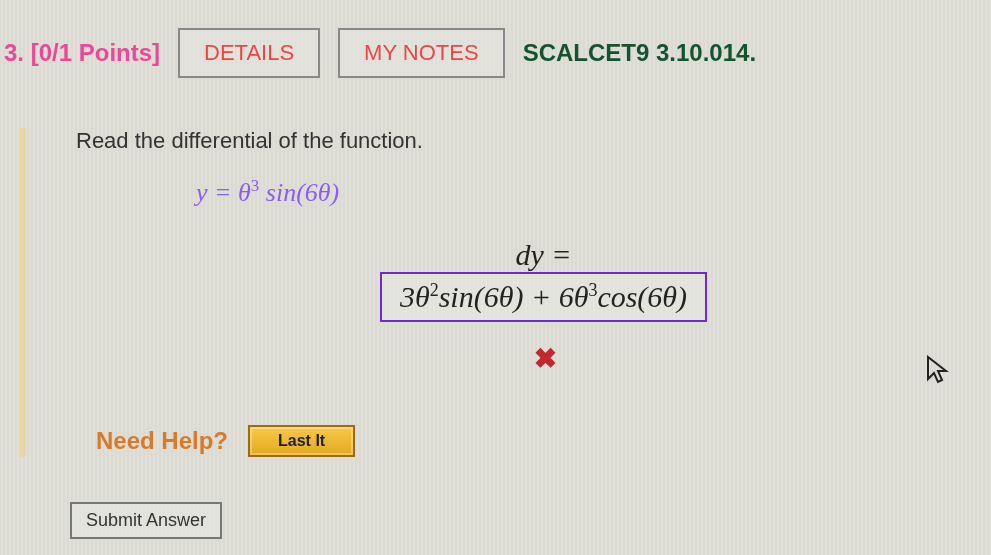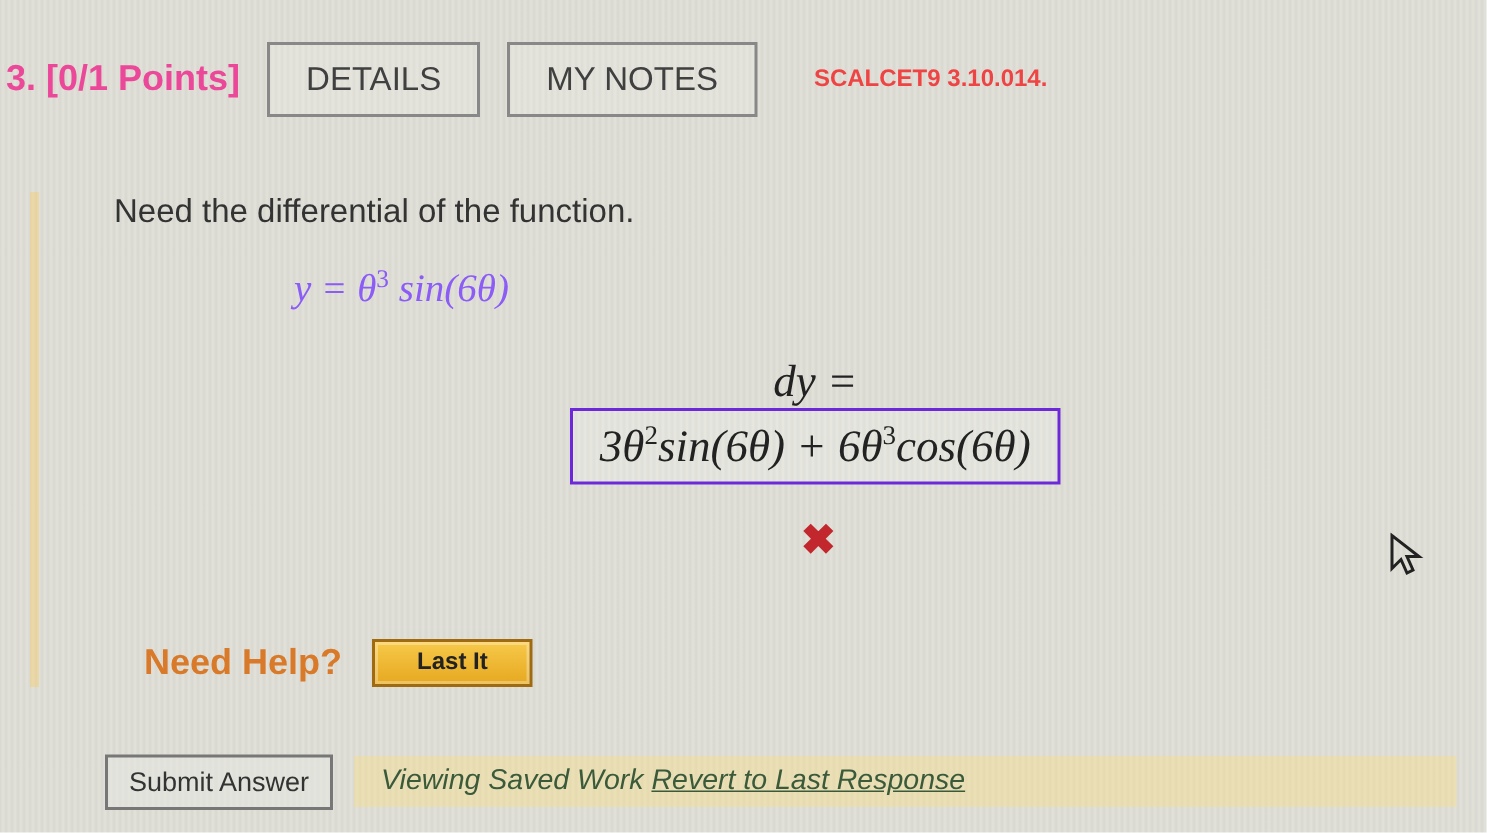--- a/index.html
+++ b/index.html
@@ -21,28 +21,27 @@
   .qnum {
     font-size: 24px;
     font-weight: bold;
     color: #ec4899;
   }
   .hbtn {
     border: 2px solid #888;
     background: rgba(255,255,255,0.15);
     padding: 10px 24px;
     font-size: 22px;
-    color: #404040;
+    color: #ef4444;
     cursor: pointer;
   }
   .refcode {
-    font-size: 16px;
+    font-size: 24px;
     font-weight: bold;
-    color: #ef4444;
-    margin-left: 20px;
+    color: #14532d;
   }
   .body-area {
     margin-left: 20px;
     margin-top: 40px;
     padding-left: 50px;
     border-left: 6px solid rgba(255,200,80,0.35);
   }
   .prompt {
     font-size: 22px;
     color: #333;
@@ -147,40 +146,36 @@
   <span class="qnum">
     <span>3.</span>
     <span>[0/1 Points]</span>
   </span>
   <button class="hbtn">DETAILS</button>
   <button class="hbtn">MY NOTES</button>
   <span class="refcode">SCALCET9 3.10.014.</span>
 </div>
 
 <div class="body-area">
-  <div class="prompt">Need the differential of the function.</div>
+  <div class="prompt">Read the differential of the function.</div>
   <div class="formula">y = θ<sup>3</sup> sin(6θ)</div>
 
   <div class="answer-row">
     <span>dy =</span>
     <span class="answer-box">3θ<sup>2</sup>sin(6θ) + 6θ<sup>3</sup>cos(6θ)</span>
     <span class="wrong-x">✖</span>
   </div>
 
   <div class="help-row">
     <span class="need-help">Need Help?</span>
     <button class="readit">Last It</button>
   </div>
 </div>
 
 <div class="footer-row">
   <button class="submit">Submit Answer</button>
-  <div class="saved-work">
-    <span>Viewing Saved Work </span>
-    <span class="revert">Revert to Last Response</span>
-  </div>
 </div>
 
 <div class="cursor-icon">
   <svg width="26" height="30" viewBox="0 0 26 30">
     <path d="M3 2 L3 24 L9 18 L13 27 L17 25 L13 16 L21 16 Z" fill="none" stroke="#222" stroke-width="2"></path>
   </svg>
 </div>
 
 </body></html>

